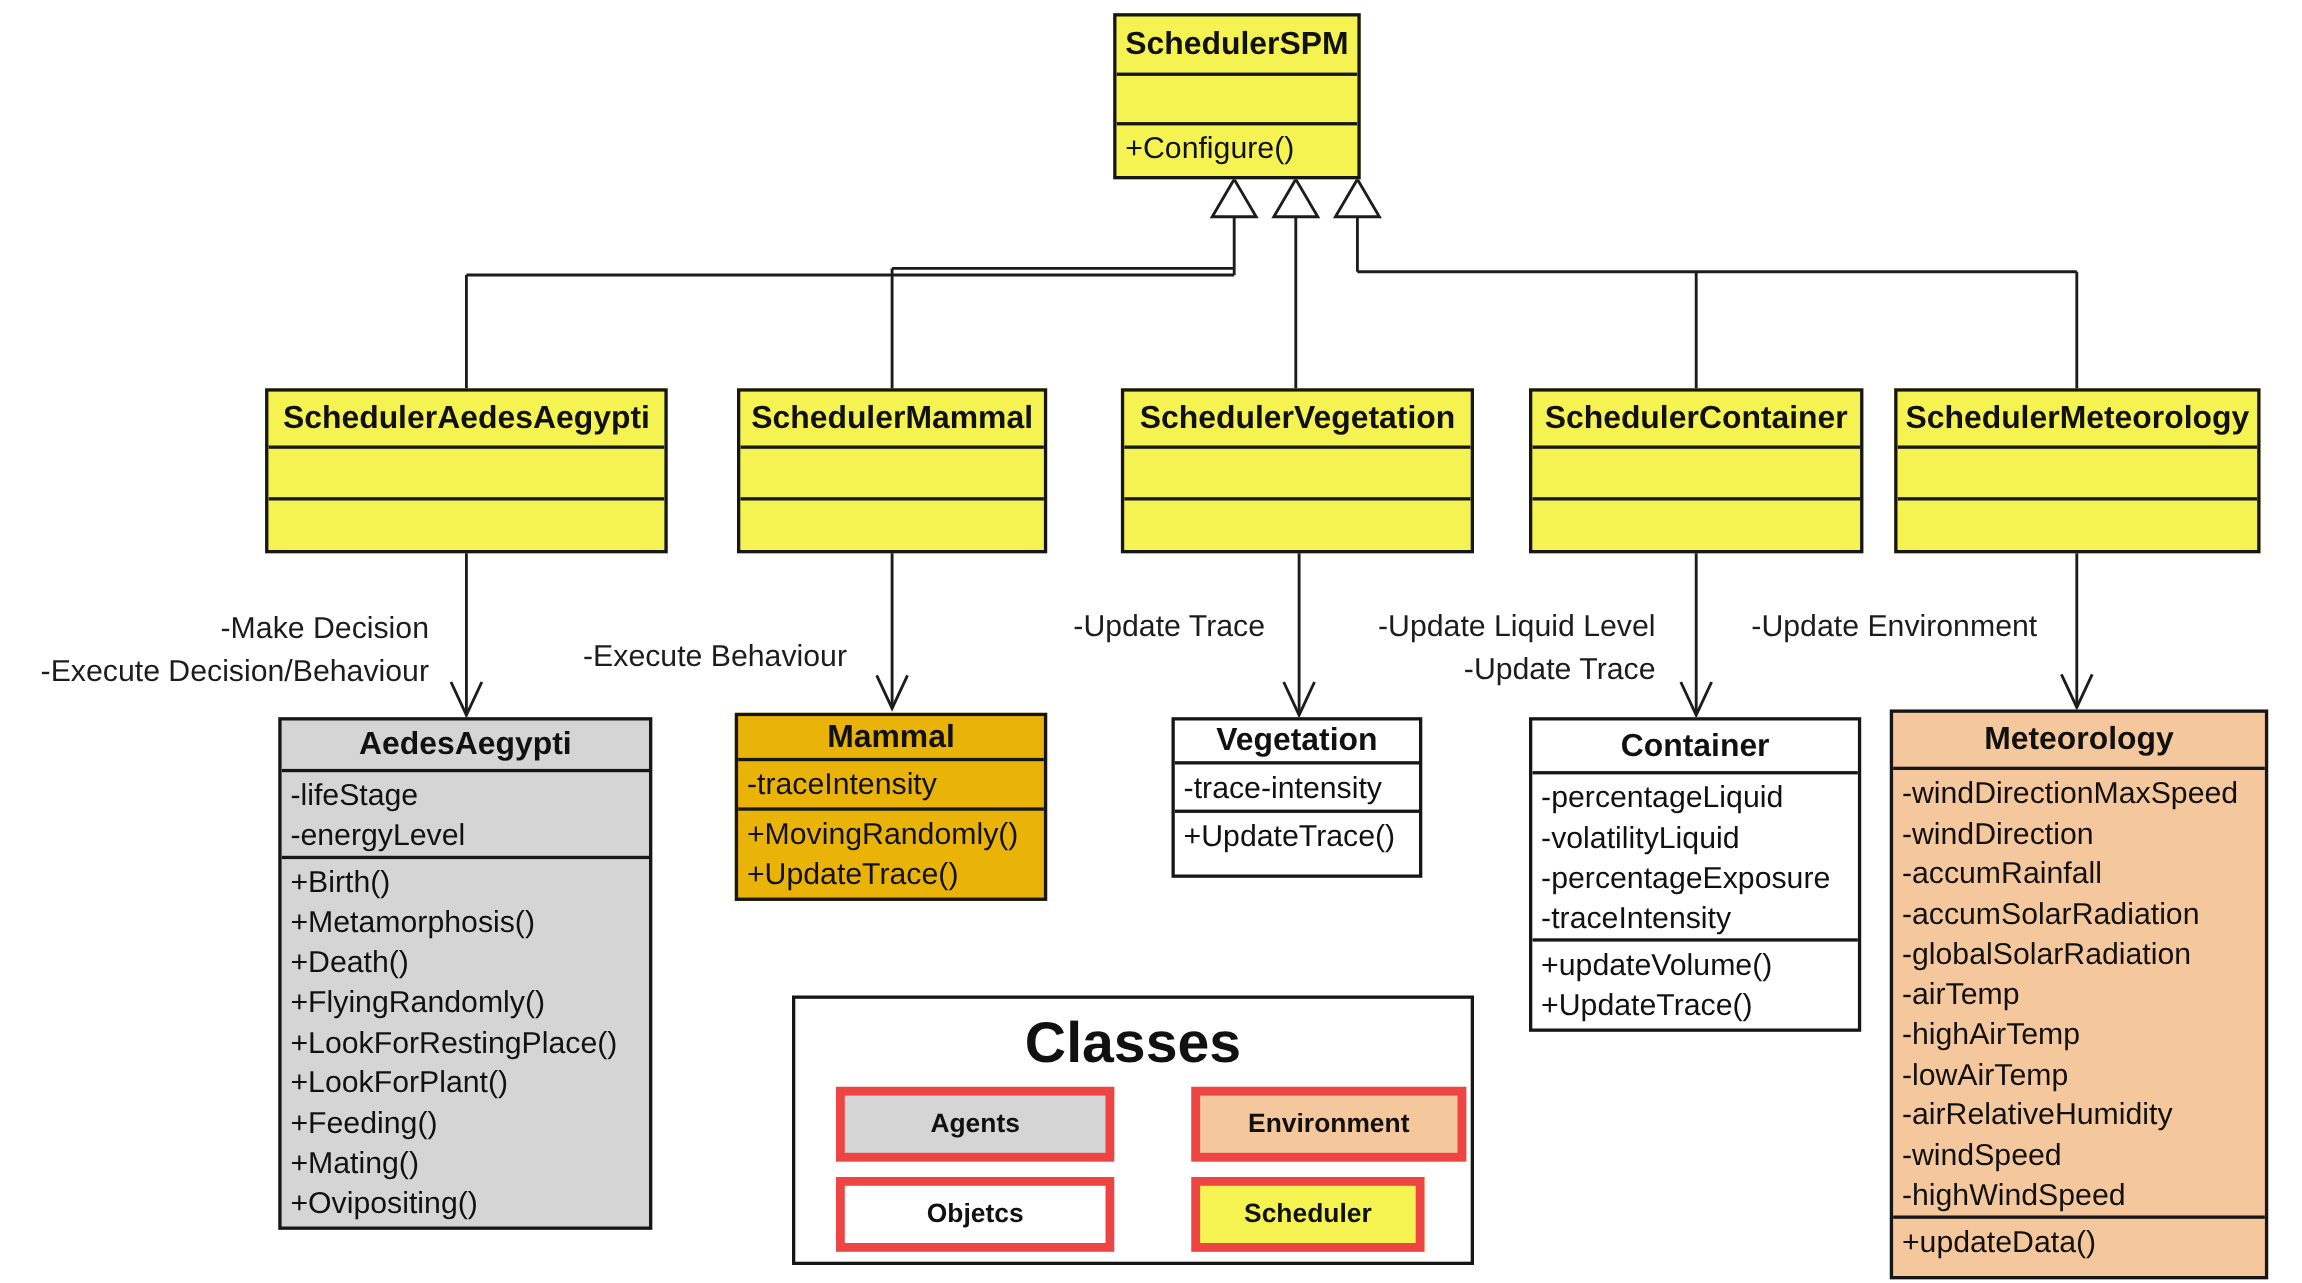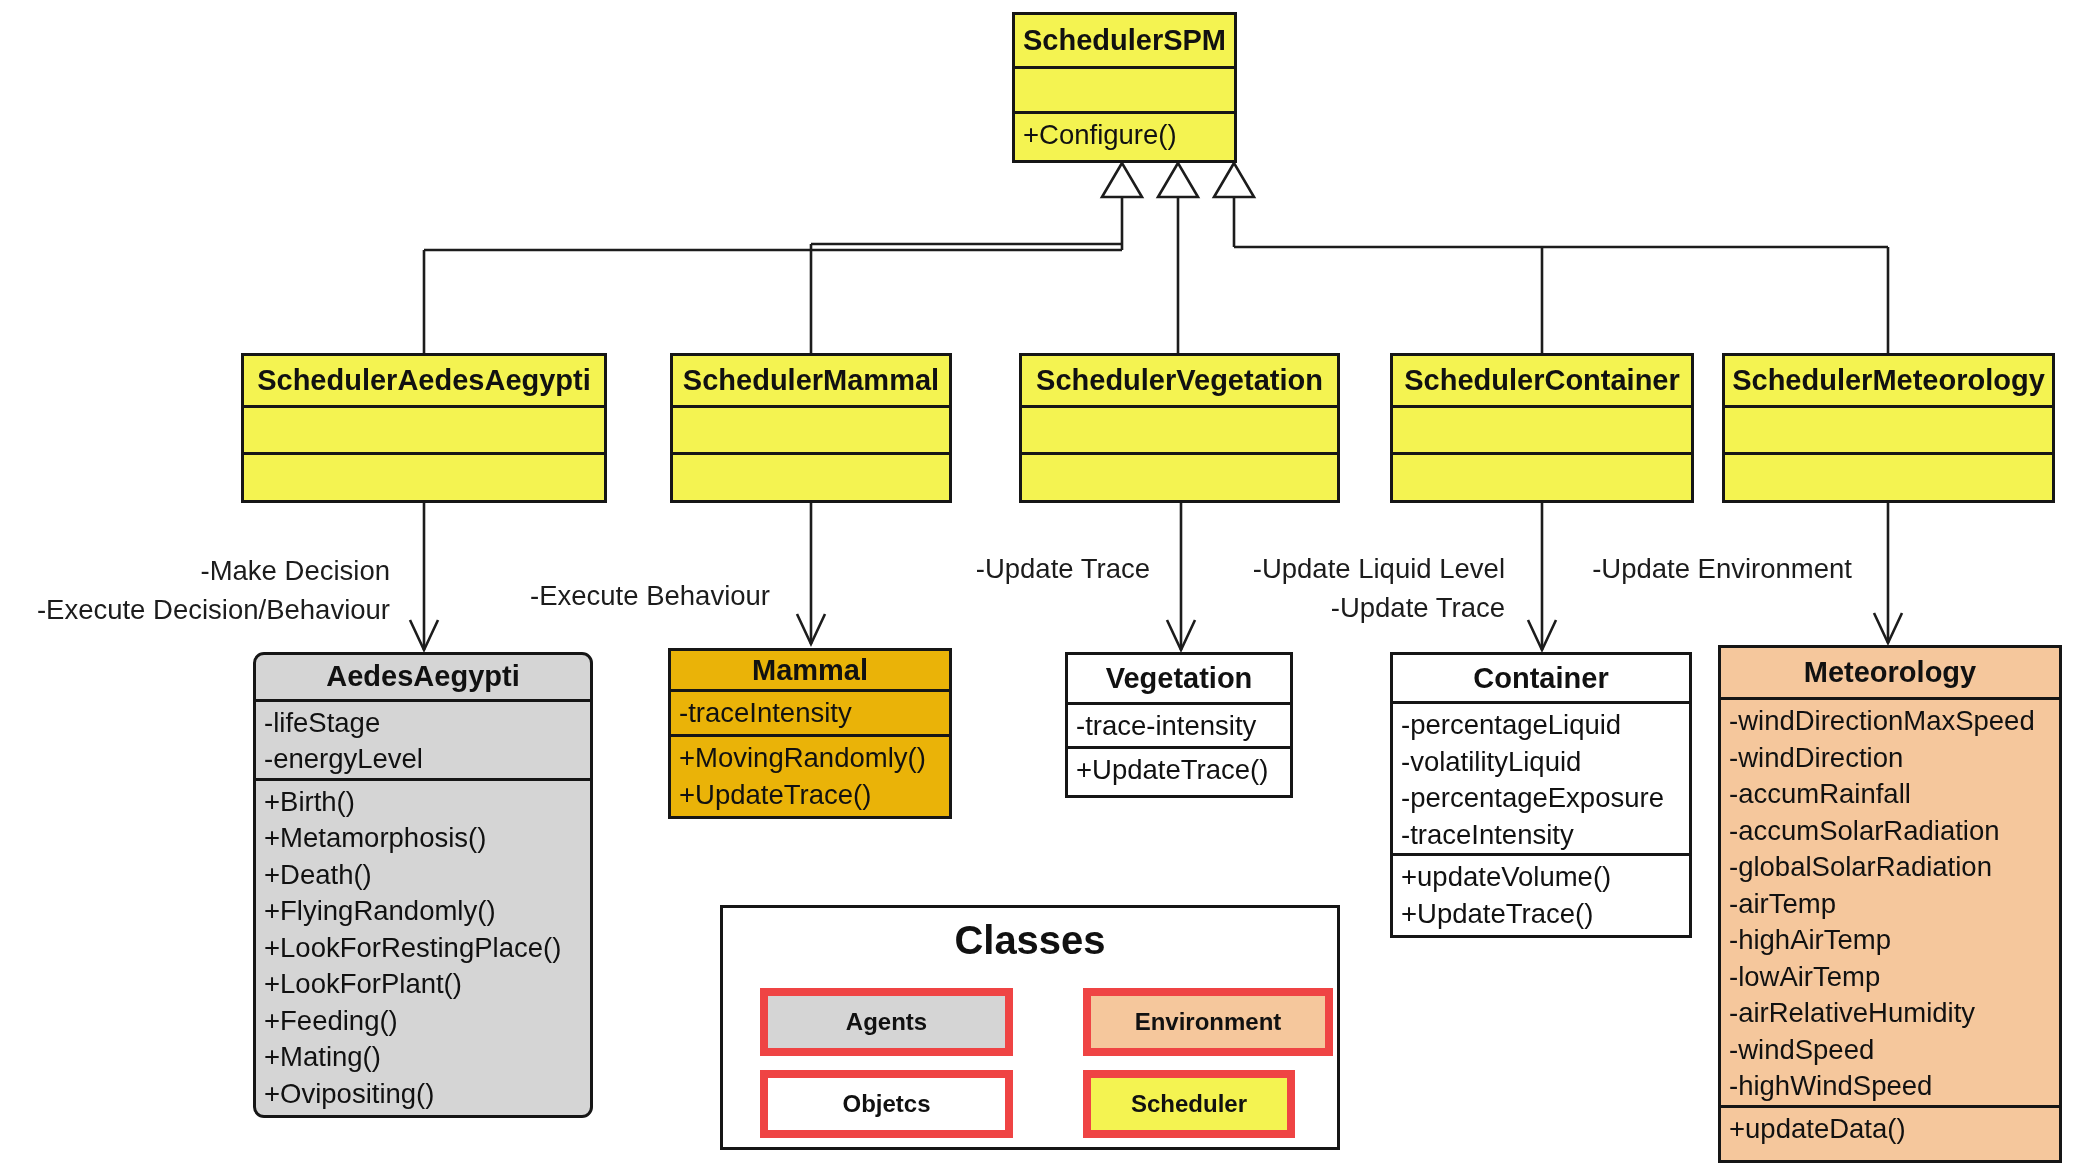--- a/index.html
+++ b/index.html
@@ -21,21 +21,21 @@
   .uml-sec.last{border-bottom:none;flex:1;}
   .mline{font-size:27.5px;line-height:36.5px;white-space:nowrap;}
   .edge-label{
     position:absolute;text-align:right;font-size:27.5px;line-height:39px;color:#1c1c1c;
     white-space:nowrap;
   }
   .legend-box{
     position:absolute;box-sizing:border-box;border:3px solid #161616;background:#fff;
   }
   .legend-title{
-    text-align:center;font-weight:bold;font-size:40px;padding-top:10px;
+    text-align:center;font-weight:bold;font-size:52px;padding-top:10px;
   }
   .legend-item{
     position:absolute;box-sizing:border-box;border:8px solid #ef4444;
     display:flex;align-items:center;justify-content:center;
     font-weight:bold;font-size:24px;white-space:nowrap;
   }
 </style>
 </head>
 <body>
 
@@ -125,21 +125,21 @@
     <div>-Update Trace</div>
   </div>
   <div class="edge-label" style="left:1150px;top:549px;width:355px">
     <div>-Update Liquid Level</div>
     <div>-Update Trace</div>
   </div>
   <div class="edge-label" style="left:1560px;top:549px;width:292px">
     <div>-Update Environment</div>
   </div>
 
-  <div class="uml-box" style="left: 253px; top: 652px; width: 340px; height: 466px; background-color: rgb(213, 213, 213); border-radius: 11px;">
+  <div class="uml-box" style="left: 253px; top: 652px; width: 340px; height: 466px; background-color: rgb(213, 213, 213);">
     <div class="uml-title" style="height:53px">AedesAegypti</div>
     <div class="uml-sec" style="height:79px">
       <div class="mline">-lifeStage</div>
       <div class="mline">-energyLevel</div>
     </div>
     <div class="uml-sec last">
       <div class="mline">+Birth()</div>
       <div class="mline">+Metamorphosis()</div>
       <div class="mline">+Death()</div>
       <div class="mline">+FlyingRandomly()</div>
@@ -156,21 +156,21 @@
     <div class="uml-sec" style="height:45px">
       <div class="mline">-traceIntensity</div>
     </div>
     <div class="uml-sec last">
       <div class="mline">+MovingRandomly()</div>
       <div class="mline">+UpdateTrace()</div>
     </div>
   </div>
 
   <div class="uml-box" style="left: 1065px; top: 652px; width: 228px; height: 146px; background-color: rgb(255, 255, 255);">
-    <div class="uml-title" style="height:50px">Vegetation</div>
+    <div class="uml-title" style="height:40px">Vegetation</div>
     <div class="uml-sec" style="height:44px">
       <div class="mline">-trace-intensity</div>
     </div>
     <div class="uml-sec last">
       <div class="mline">+UpdateTrace()</div>
     </div>
   </div>
 
   <div class="uml-box" style="left: 1390px; top: 652px; width: 302px; height: 286px; background-color: rgb(255, 255, 255);">
     <div class="uml-title" style="height:50px">Container</div>

